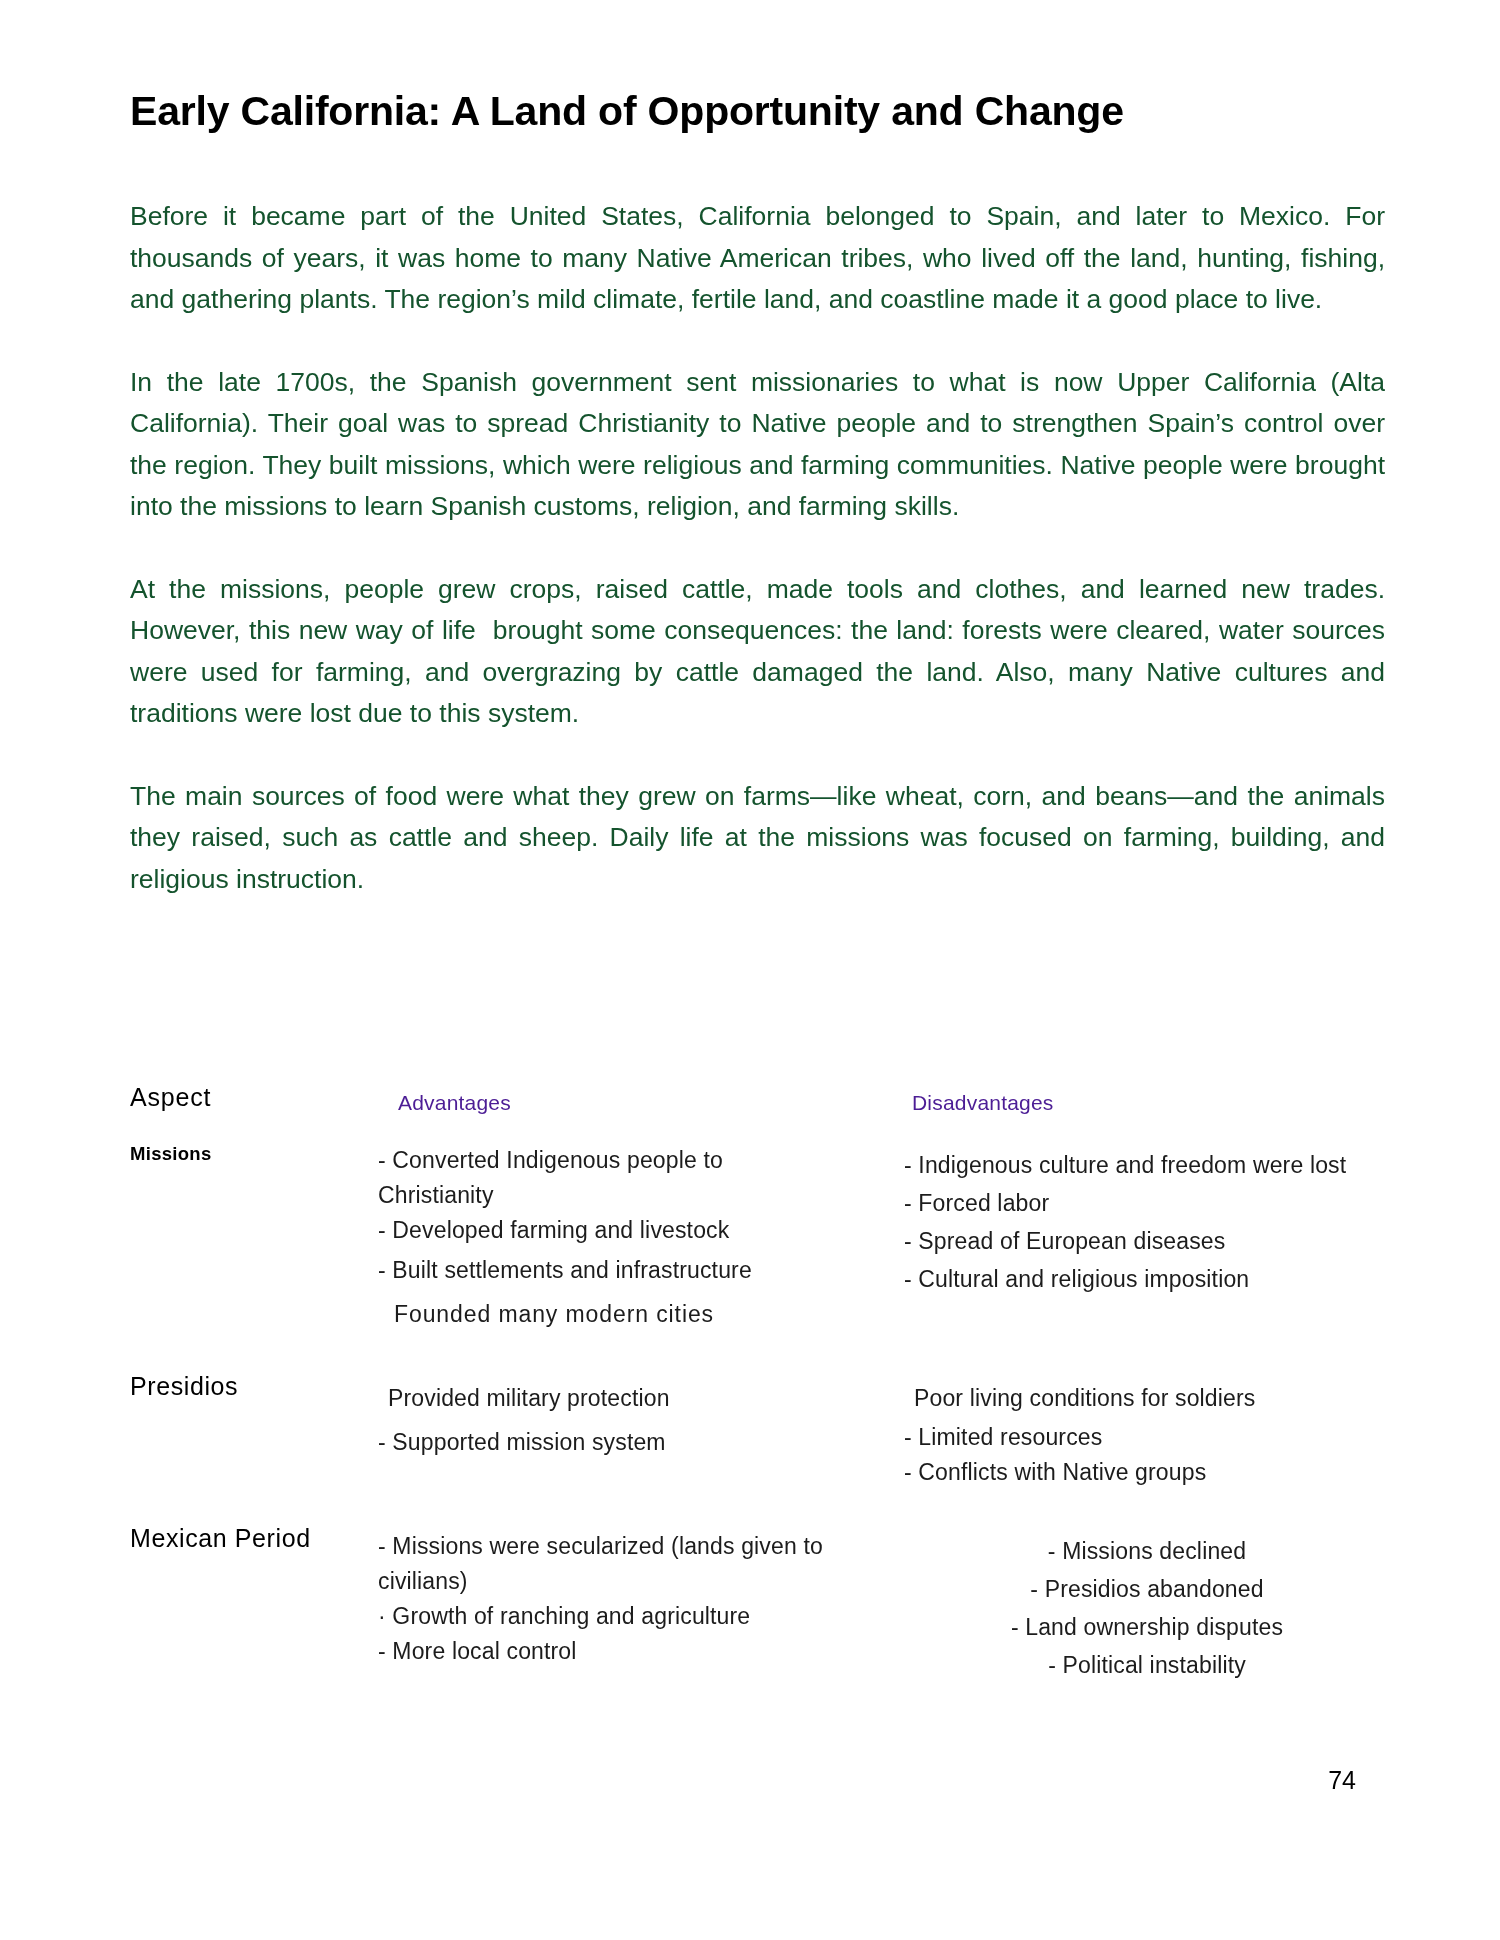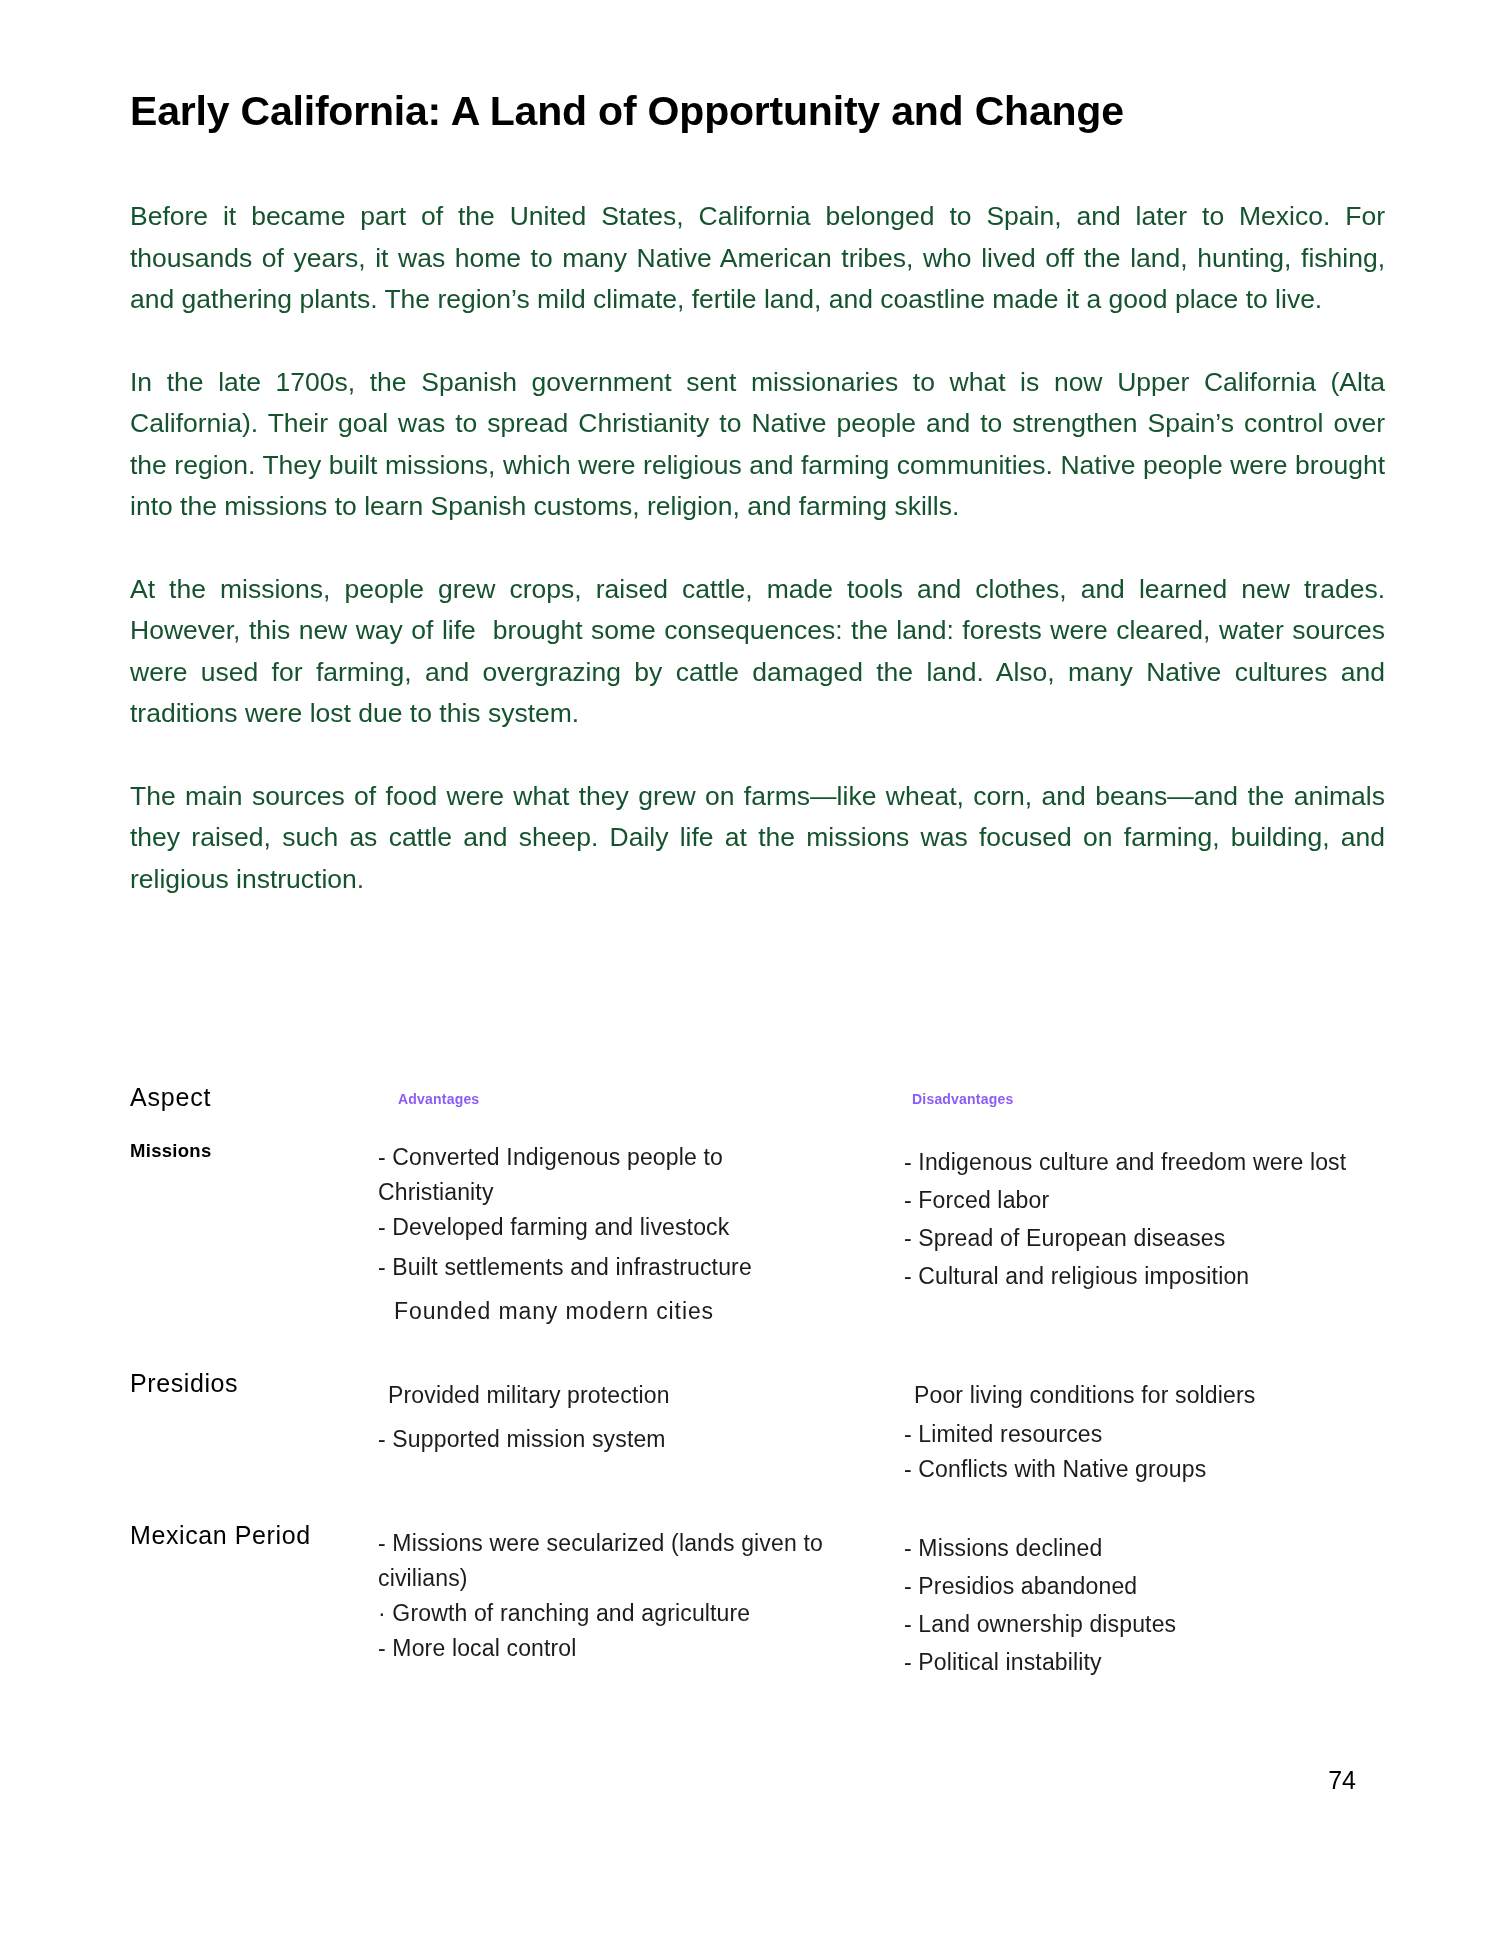--- a/index.html
+++ b/index.html
@@ -78,24 +78,24 @@
   
   .t-head .h-aspect {
     font-size: 25px;
     font-weight: normal;
     letter-spacing: 0.8px;
     color: #000;
     padding-top: 8px;
   }
   .t-head .h-adv,
   .t-head .h-dis {
-    font-size: 14px;
-    font-weight: bold;
+    font-size: 21px;
+    font-weight: normal;
     letter-spacing: 0.2px;
-    color: #8b5cf6;
+    color: #4c1d95;
     padding-top: 16px;
   }
   .t-head .h-adv { padding-left: 28px; }
   .t-head .h-dis { padding-left: 22px; }
 
   
   .t-body-row { margin-top: 0; }
 
   .aspect-label {
     font-size: 25px;
@@ -200,21 +200,21 @@
       </div>
       <div class="c-adv">
         <div class="cell-lines" style="padding-left:8px; padding-top:5px;">
           <span class="ln tight">- Missions were secularized (lands given to</span>
           <span class="ln tight">civilians)</span>
           <span class="ln tight">· Growth of ranching and agriculture</span>
           <span class="ln tight">- More local control</span>
         </div>
       </div>
       <div class="c-dis">
-        <div class="cell-lines" style="padding-left:14px; padding-top:8px;">
+        <div class="cell-lines" style="padding-left:14px; padding-top:8px;text-align:center;">
           <span class="ln">- Missions declined</span>
           <span class="ln">- Presidios abandoned</span>
           <span class="ln">- Land ownership disputes</span>
           <span class="ln">- Political instability</span>
         </div>
       </div>
     </div>
 
   </div>
 

